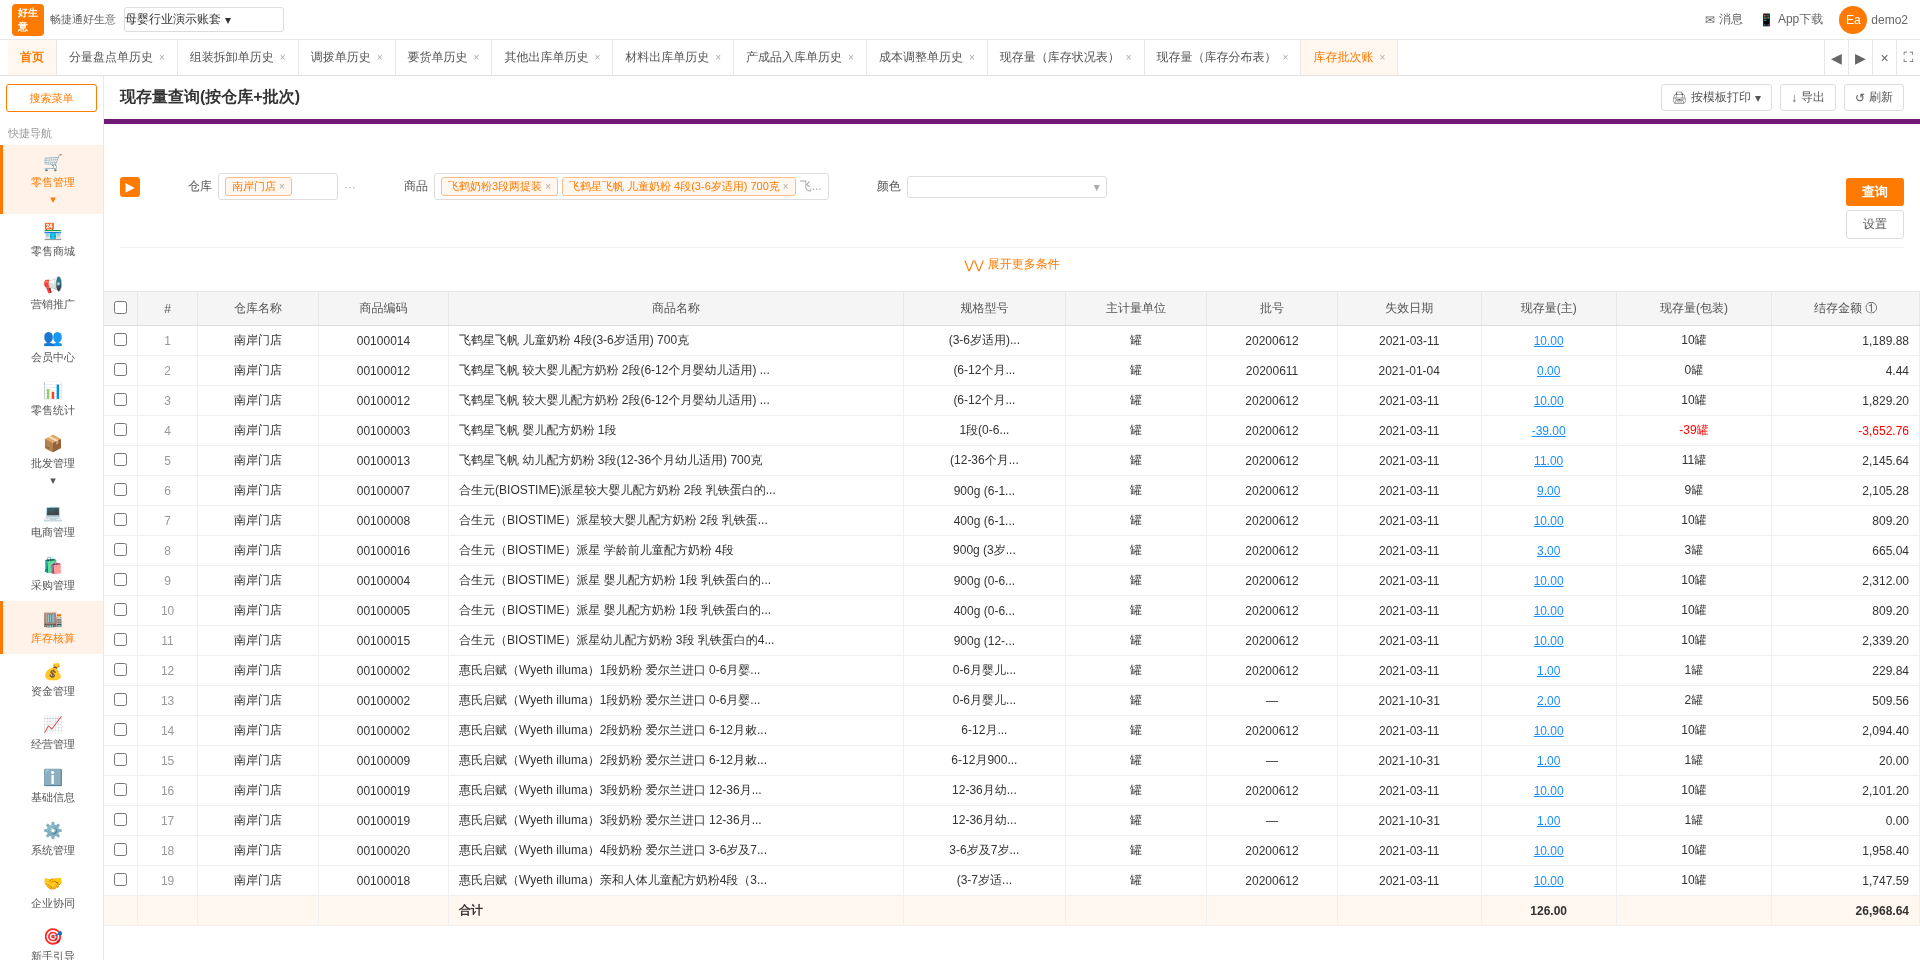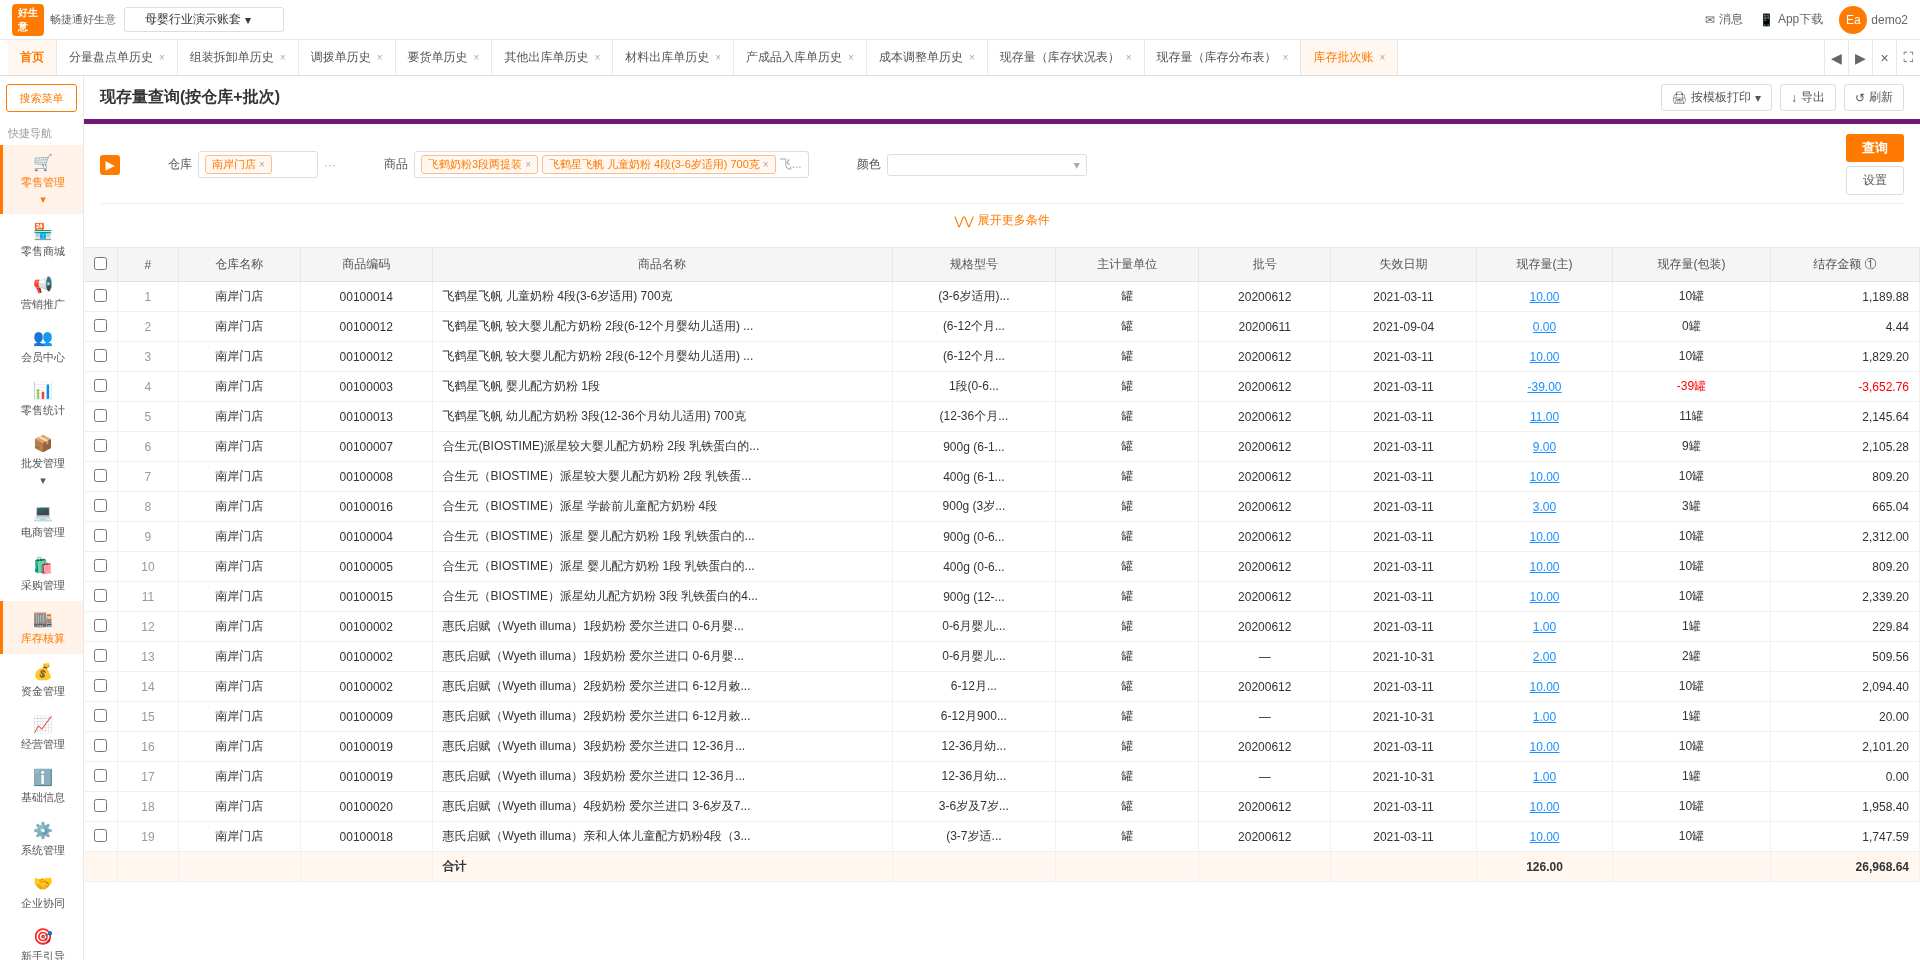--- a/index.html
+++ b/index.html
@@ -3,41 +3,41 @@
   <meta charset="utf-8">
   <style>
     * { margin: 0; padding: 0; box-sizing: border-box; }
     body { font-family: 'Microsoft YaHei', Arial, sans-serif; font-size: 12px; background: #f5f5f5; color: #333; width: 1920px; min-height: 960px; overflow-x: hidden; }
 
     
     .top-bar { display: flex; align-items: center; background: #fff; height: 40px; padding: 0 12px; border-bottom: 1px solid #e8e8e8; gap: 8px; }
     .logo-area { display: flex; align-items: center; gap: 6px; min-width: 80px; }
     .logo-icon { width: 32px; height: 32px; background: #ff7a00; border-radius: 4px; display: flex; align-items: center; justify-content: center; color: #fff; font-size: 10px; font-weight: bold; }
     .logo-text { font-size: 11px; color: #666; line-height: 1.2; }
-    .warehouse-select { display: flex; align-items: center; border: 1px solid #ddd; border-radius: 3px; padding: 3px 20px; font-size: 12px; color: #333; cursor: pointer; gap: 4px; min-width: 160px; }
+    .warehouse-select { display: flex; align-items: center; border: 1px solid #ddd; border-radius: 3px; padding: 3px 0; font-size: 12px; color: #333; cursor: pointer; gap: 4px; min-width: 160px; }
     .top-right { margin-left: auto; display: flex; align-items: center; gap: 16px; }
     .top-right-item { display: flex; align-items: center; gap: 4px; color: #666; font-size: 12px; cursor: pointer; }
     .avatar { width: 28px; height: 28px; border-radius: 50%; background: #ff7a00; display: flex; align-items: center; justify-content: center; color: #fff; font-size: 12px; }
 
     
     .nav-tabs { display: flex; align-items: center; background: #fff; height: 36px; border-bottom: 1px solid #e0e0e0; padding: 0 0 0 8px; overflow: hidden; }
     .nav-tab { display: flex; align-items: center; padding: 0 12px; height: 36px; font-size: 12px; color: #555; cursor: pointer; white-space: nowrap; border-right: 1px solid #e8e8e8; gap: 4px; flex-shrink: 0; }
     .nav-tab.home { background: #fff7f0; color: #ff7a00; font-weight: bold; }
     .nav-tab.active { background: #fff7f0; color: #ff7a00; }
     .nav-tab-close { color: #aaa; font-size: 10px; margin-left: 2px; }
     .nav-arrows { display: flex; align-items: center; margin-left: auto; }
     .nav-arrow-btn { width: 24px; height: 36px; display: flex; align-items: center; justify-content: center; cursor: pointer; border-left: 1px solid #e8e8e8; color: #666; font-size: 14px; }
     .nav-close-btn { width: 24px; height: 36px; display: flex; align-items: center; justify-content: center; cursor: pointer; border-left: 1px solid #e8e8e8; color: #666; font-size: 14px; }
     .nav-expand-btn { width: 24px; height: 36px; display: flex; align-items: center; justify-content: center; cursor: pointer; border-left: 1px solid #e8e8e8; color: #666; font-size: 14px; }
 
     
     .layout { display: flex; height: calc(960px - 76px); }
 
     
-    .sidebar { width: 84px; background: #fff; border-right: 1px solid #e8e8e8; display: flex; flex-direction: column; overflow-y: auto; }
+    .sidebar { width: 104px; background: #fff; border-right: 1px solid #e8e8e8; display: flex; flex-direction: column; overflow-y: auto; }
     .sidebar-search { padding: 8px 6px; }
     .sidebar-search-btn { width: 100%; height: 28px; border: 1px solid #ff7a00; border-radius: 3px; background: #fff; color: #ff7a00; font-size: 11px; cursor: pointer; }
     .sidebar-nav-label { padding: 6px 8px 4px; font-size: 11px; color: #999; }
     .sidebar-item { display: flex; flex-direction: column; align-items: center; padding: 8px 4px; cursor: pointer; color: #555; font-size: 11px; gap: 3px; border-left: 3px solid transparent; }
     .sidebar-item.active { background: #fff2e8; color: #ff7a00; border-left: 3px solid #ff7a00; }
     .sidebar-item-icon { font-size: 16px; }
 
     
     .main-content { flex: 1; display: flex; flex-direction: column; overflow: hidden; }
 
@@ -54,21 +54,21 @@
     .filter-row { display: flex; align-items: center; gap: 12px; flex-wrap: wrap; }
     .filter-expand-btn { background: #ff7a00; color: #fff; border: none; border-radius: 3px; width: 20px; height: 20px; cursor: pointer; font-size: 12px; display: flex; align-items: center; justify-content: center; flex-shrink: 0; }
     .filter-group { display: flex; align-items: center; gap: 6px; margin-left: 36px; }
     .filter-label { color: #555; font-size: 12px; white-space: nowrap; }
     .filter-tag-container { display: flex; align-items: center; gap: 4px; border: 1px solid #ddd; border-radius: 3px; padding: 3px 6px; min-width: 120px; background: #fff; flex-wrap: wrap; }
     .filter-tag { background: #fff7f0; border: 1px solid #ffbb88; border-radius: 3px; padding: 1px 6px; color: #ff7a00; font-size: 11px; display: flex; align-items: center; gap: 3px; }
     .filter-tag-close { color: #aaa; cursor: pointer; font-size: 10px; }
     .filter-dots { color: #aaa; cursor: pointer; }
     .filter-expand-more { display: flex; align-items: center; justify-content: center; gap: 4px; color: #ff7a00; cursor: pointer; font-size: 12px; padding: 4px; }
     .filter-expand-more-row { display: flex; justify-content: center; padding: 4px 0; border-top: 1px solid #f0f0f0; margin-top: 8px; }
-    .btn-query { background: #ff7a00; color: #fff; border: none; border-radius: 3px; padding: 5px 16px; cursor: pointer; font-size: 13px; font-weight: bold; }
+    .btn-query { background: #ff7a00; color: #fff; border: none; border-radius: 3px; padding: 5px 16px; cursor: pointer; font-size: 13px; font-weight: bold; margin-top: 44px; }
     .btn-settings { background: #fff; color: #555; border: 1px solid #ddd; border-radius: 3px; padding: 5px 10px; cursor: pointer; font-size: 12px; }
     .query-btn-group { display: flex; flex-direction: column; gap: 4px; margin-left: auto; }
 
     
     .table-container { flex: 1; overflow: auto; background: #fff; }
     table { width: 100%; border-collapse: collapse; font-size: 12px; }
     thead tr { background: #f5f5f5; }
     thead th { padding: 8px 10px; text-align: center; border-bottom: 1px solid #e0e0e0; border-right: 1px solid #e8e8e8; color: #555; font-weight: normal; white-space: nowrap; position: sticky; top: 0; background: #f5f5f5; z-index: 2; }
     tbody tr { border-bottom: 1px solid #f0f0f0; }
     tbody td { padding: 6px 10px; text-align: center; border-right: 1px solid #f0f0f0; color: #333; white-space: nowrap; overflow: hidden; text-overflow: ellipsis; max-width: 200px; }
@@ -312,21 +312,21 @@
   </tr>
             <tr>
     <td class="checkbox-cell"><input type="checkbox" style=""></td>
     <td class="row-num">2</td>
     <td>南岸门店</td>
     <td>00100012</td>
     <td class="text-left" style="max-width:260px; overflow:hidden; text-overflow:ellipsis;">飞鹤星飞帆 较大婴儿配方奶粉 2段(6-12个月婴幼儿适用) ...</td>
     <td>(6-12个月...</td>
     <td>罐</td>
     <td>20200611</td>
-    <td>2021-09-04</td>
+    <td>2021-01-04</td>
     <td class="underline">0.00</td>
     <td class="">0罐</td>
     <td class="text-right">4.44</td>
   </tr>
             <tr>
     <td class="checkbox-cell"><input type="checkbox" style=""></td>
     <td class="row-num">3</td>
     <td>南岸门店</td>
     <td>00100012</td>
     <td class="text-left" style="max-width:260px; overflow:hidden; text-overflow:ellipsis;">飞鹤星飞帆 较大婴儿配方奶粉 2段(6-12个月婴幼儿适用) ...</td>

